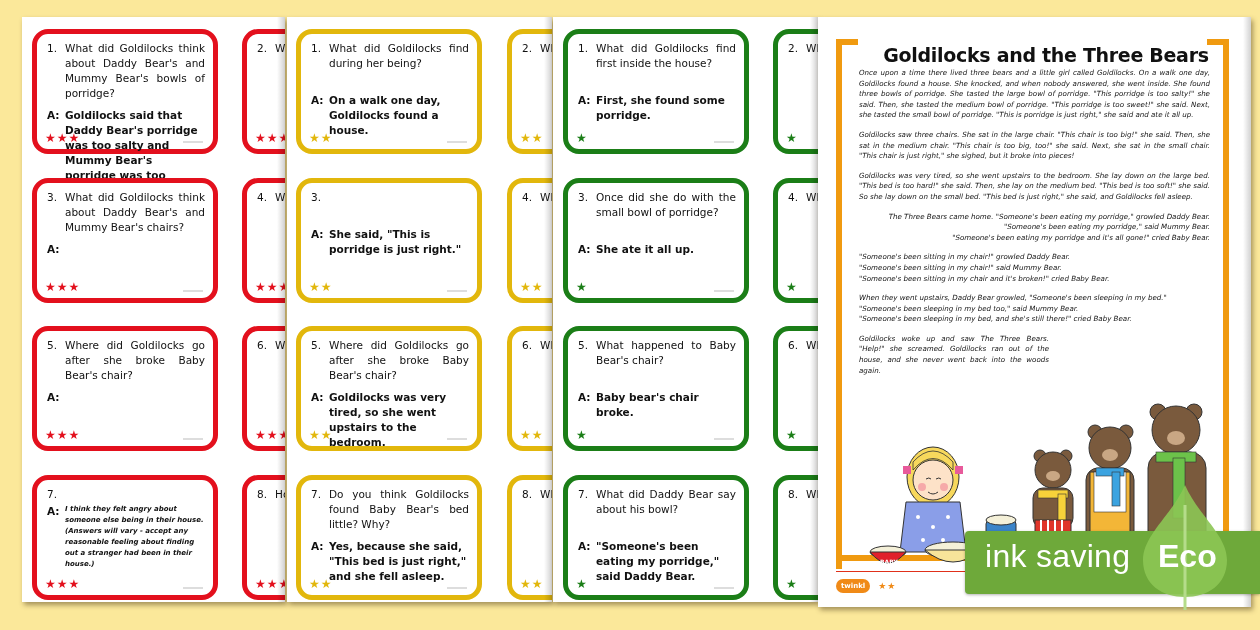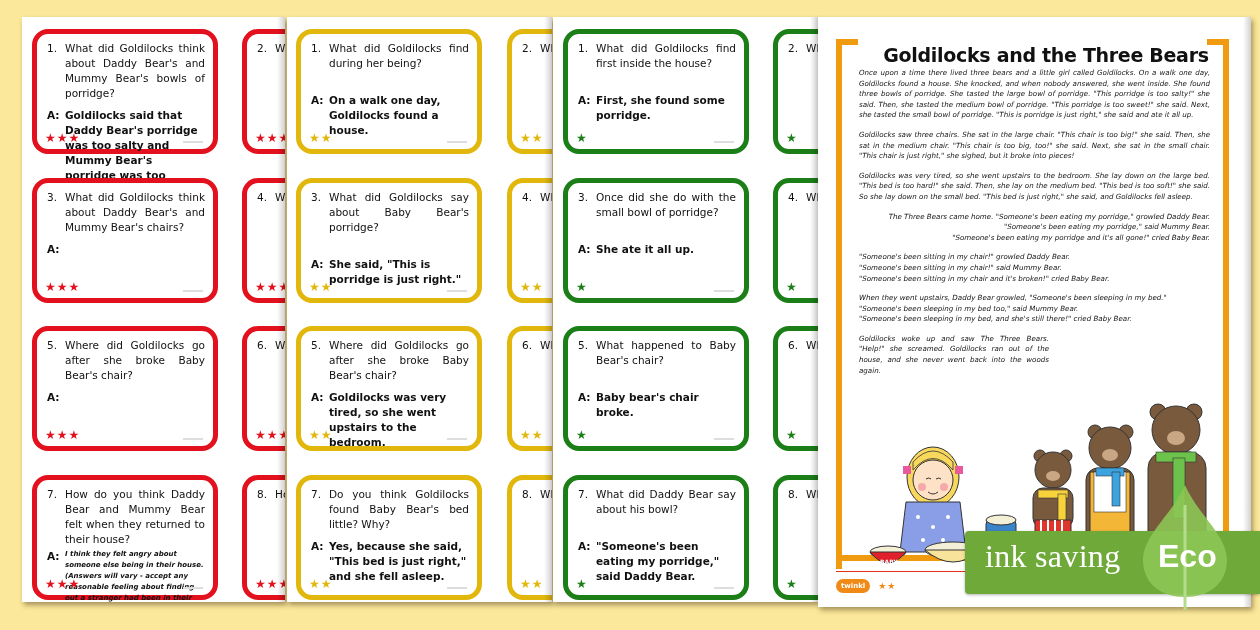--- a/index.html
+++ b/index.html
@@ -49,21 +49,21 @@
   .story-footer { position:absolute; left:18px; bottom:14px; display:flex; align-items:center; gap:8px; }
   .twinkl-logo { background:#f08a17; color:#fff; font-size:7px; font-weight:bold; padding:3px 5px; border-radius:9px; }
   .story-stars { color:#f08a17; font-size:9px; letter-spacing:1px; }
 
   
   .illus { position:absolute; left:60px; top:382px; width:360px; height:170px; }
 
   
   .eco-bar { position:absolute; left:965px; top:531px; width:295px; height:63px;
     background:#6ea93a; border-radius:4px 0 0 4px; box-shadow:0 1px 3px rgba(0,0,0,0.3); }
-  .eco-text { position:absolute; left:985px; top:538px; font-size:32px; color:#fff; font-family:Liberation Serif, serif; letter-spacing:0.3px; }
+  .eco-text { position:absolute; left:985px; top:538px; font-size:32px; color:#fff; font-family:Liberation Sans, sans-serif; letter-spacing:0.3px; }
   .eco-leaf { position:absolute; left:1143px; top:485px; width:84px; height:125px; }
   .eco-label { position:absolute; left:1158px; top:538px; font-size:32px; font-weight:bold; color:#fff; font-family:"Liberation Sans", sans-serif; }
 </style>
 </head>
 <body>
 
 <div class="sheet" style="left:22px; width:263px;">
   <div>
     <div class="card red" style="left:10px; top:12px;">
       <div class="q">
@@ -95,21 +95,20 @@
         </div>
       <div class="a">
           <span class="lab">A:</span>
         </div>
       <span class="stars">★★★</span>
         <span class="mark"></span>
     </div>
     <div class="card red" style="left:10px; top:458px;">
       <div class="q">
           <span class="num">7.</span>
-          <span class="txt">How do you think Daddy Bear and Mummy Bear felt when they returned to their house?</span>
         </div>
       <div class="a small" style="margin-top:2px;">
           <span class="lab">A:</span>
           <span class="txt">I think they felt angry about someone else being in their house. (Answers will vary - accept any reasonable feeling about finding out a stranger had been in their house.)</span>
         </div>
       <span class="stars">★★★</span>
         <span class="mark"></span>
     </div>
 
     <div class="card red" style="left:220px; top:12px;">
@@ -153,21 +152,20 @@
     <div class="a" style="margin-top:22px;">
         <span class="lab">A:</span>
         <span class="txt">On a walk one day, Goldilocks found a house.</span>
       </div>
     <span class="stars">★★</span>
       <span class="mark"></span>
   </div>
   <div class="card yel" style="left:9px; top:161px;">
     <div class="q">
         <span class="num">3.</span>
-        <span class="txt">What did Goldilocks say about Baby Bear's porridge?</span>
       </div>
     <div class="a" style="margin-top:22px;">
         <span class="lab">A:</span>
         <span class="txt">She said, "This is porridge is just right."</span>
       </div>
     <span class="stars">★★</span>
       <span class="mark"></span>
   </div>
   <div class="card yel" style="left:9px; top:309px;">
     <div class="q">

